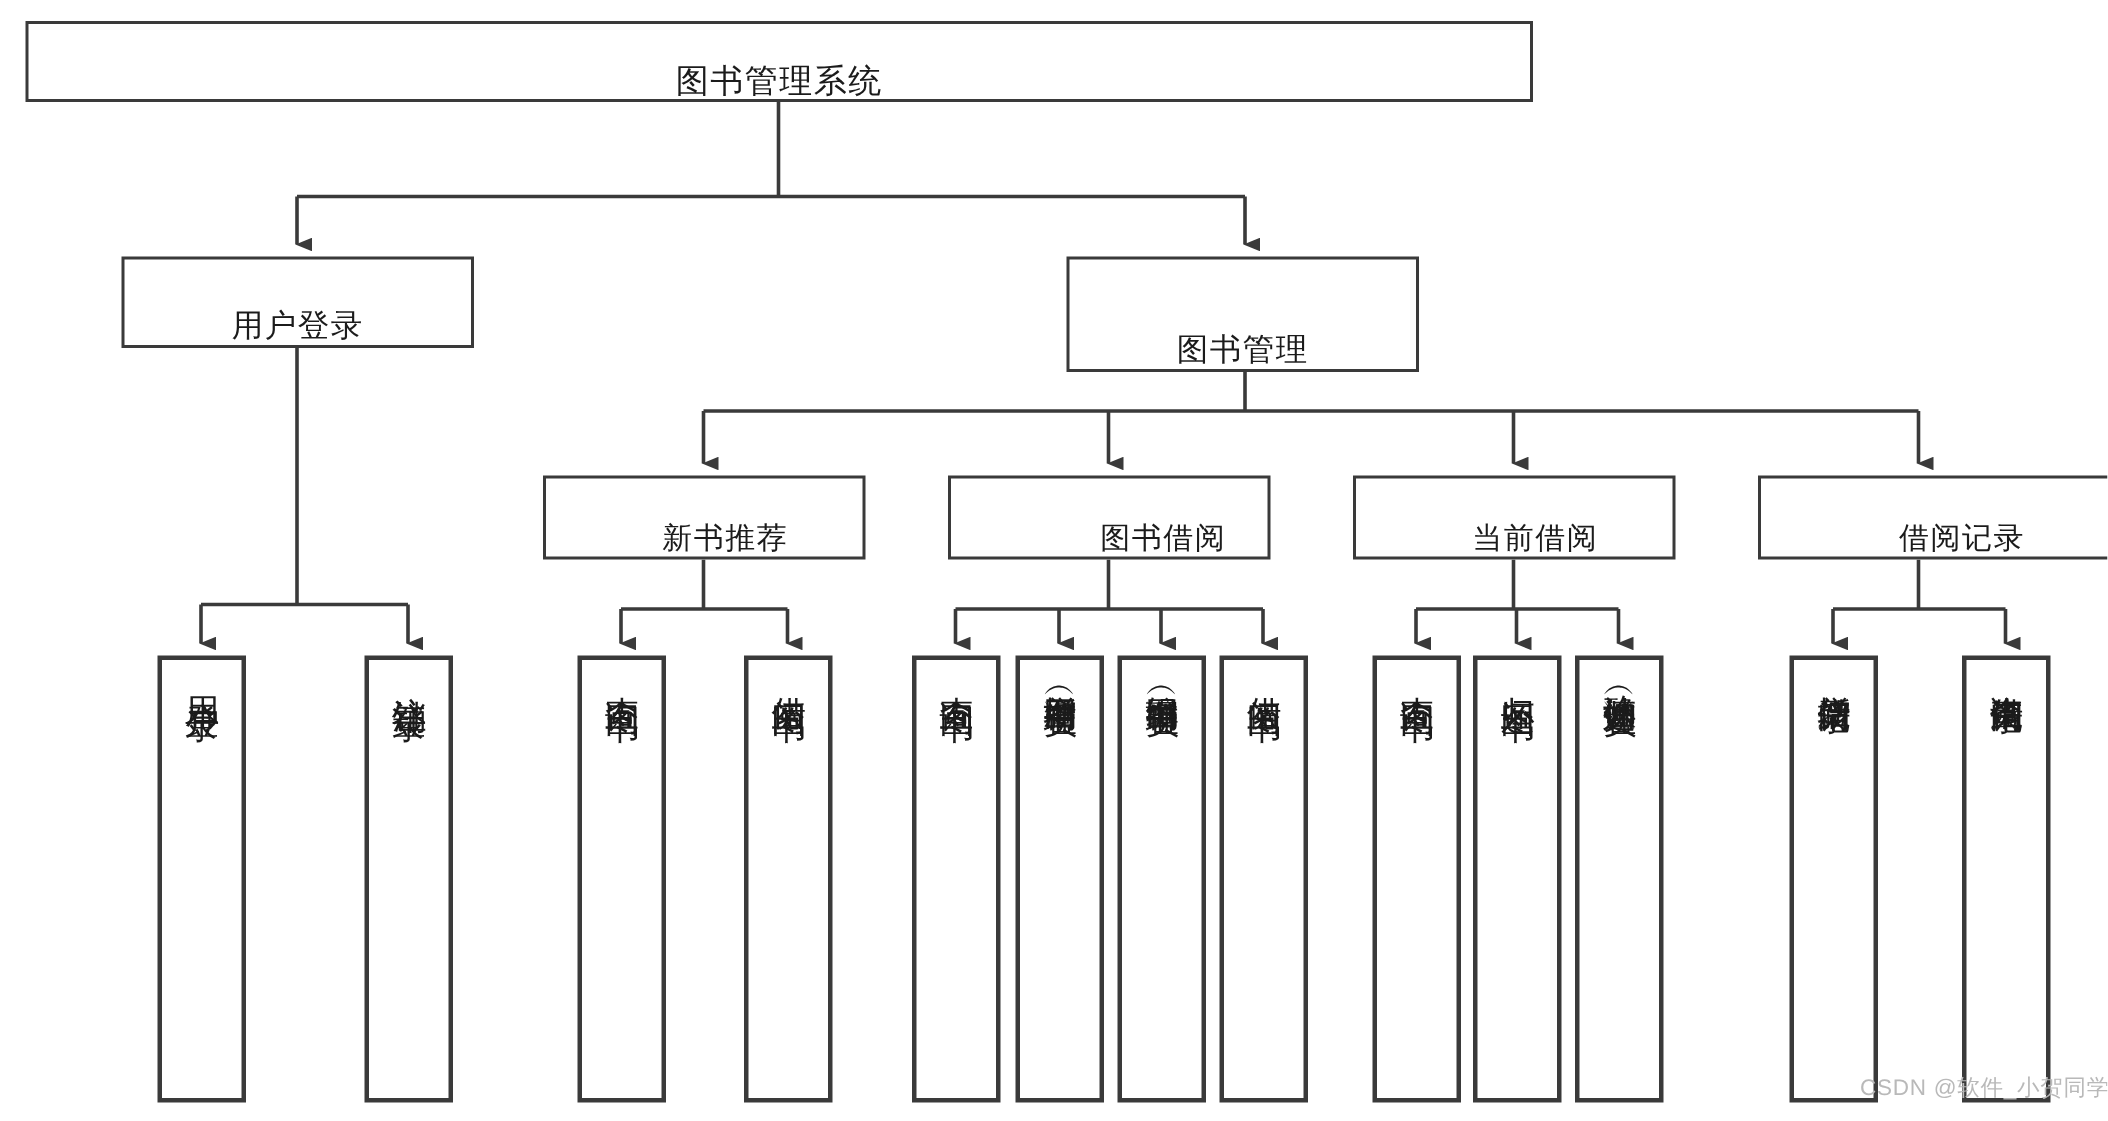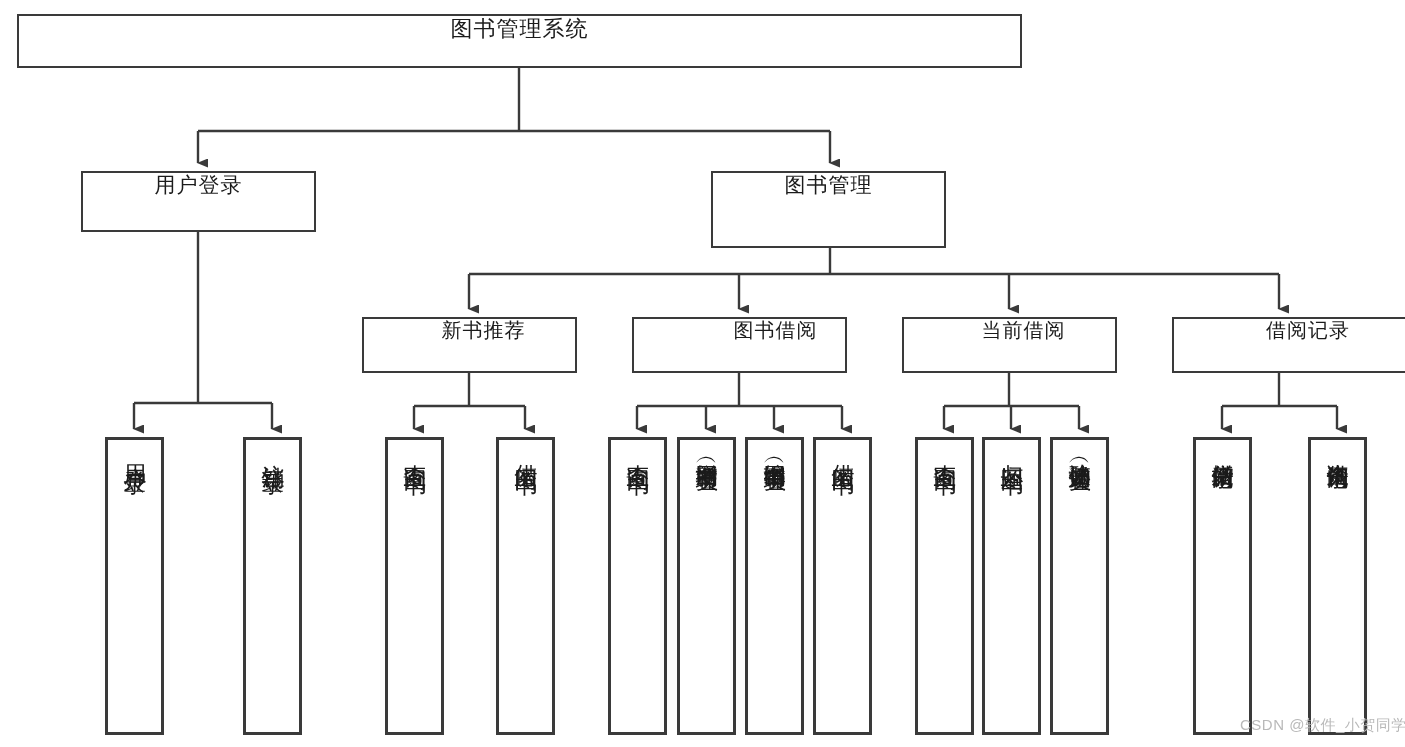--- a/index.html
+++ b/index.html
@@ -20,21 +20,21 @@
     left:0;top:0;
     width:1405px;height:747px;
     pointer-events:none;
   }
   .node{
     position:absolute;
     box-sizing:border-box;
     background:#ffffff;
     border:2px solid #3a3a3a;
     display:flex;
-    align-items:flex-start;
+    align-items:flex-end;
     justify-content:center;
     z-index:2;
   }
   .node .lbl{
     font-size:21px;
     line-height:1.15;
     color:#1b1b1b;
     letter-spacing:1px;
     white-space:nowrap;
   }

